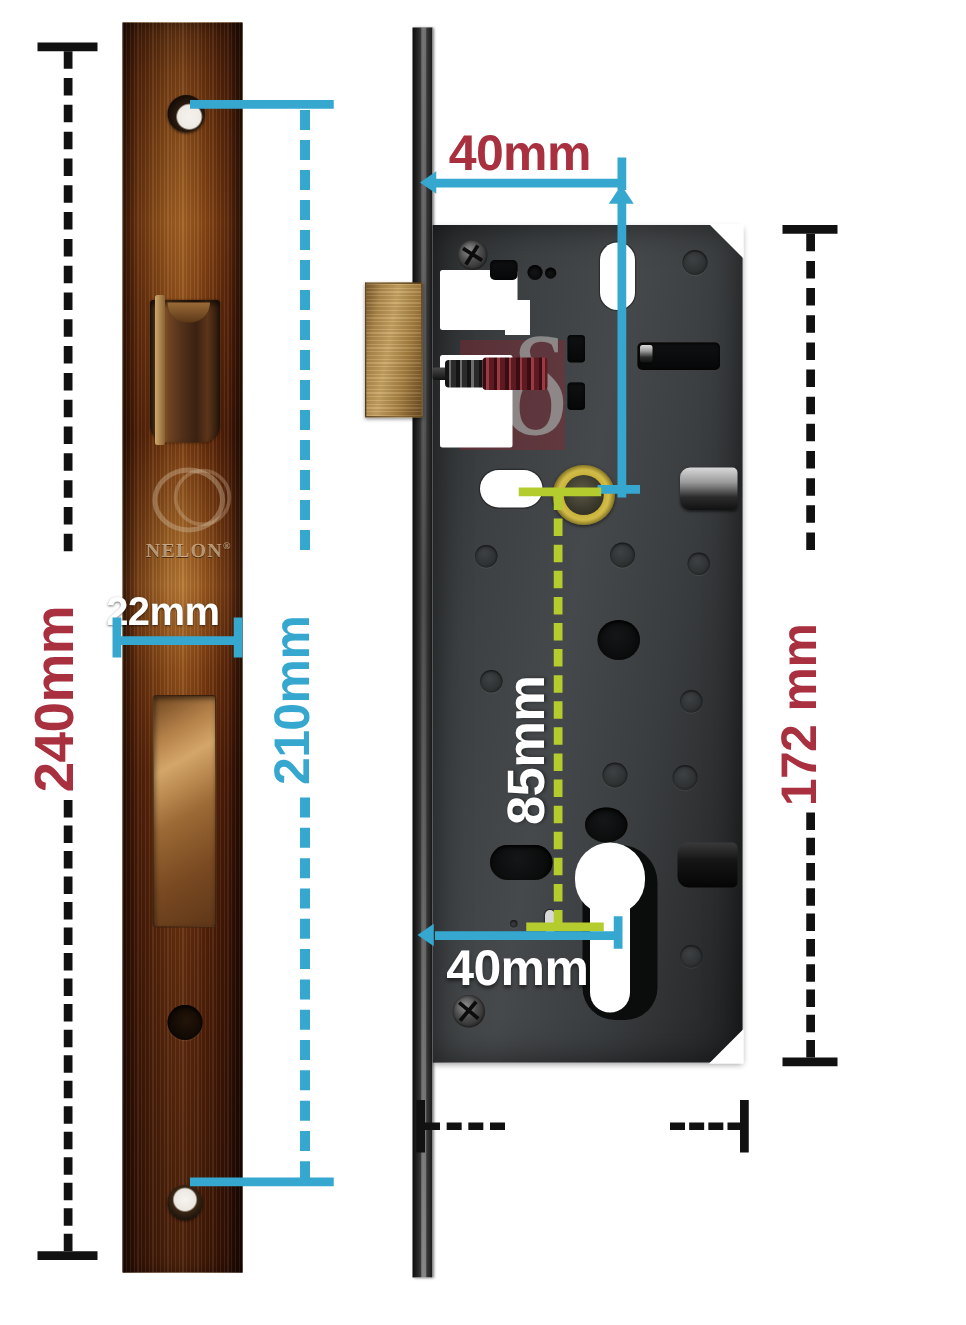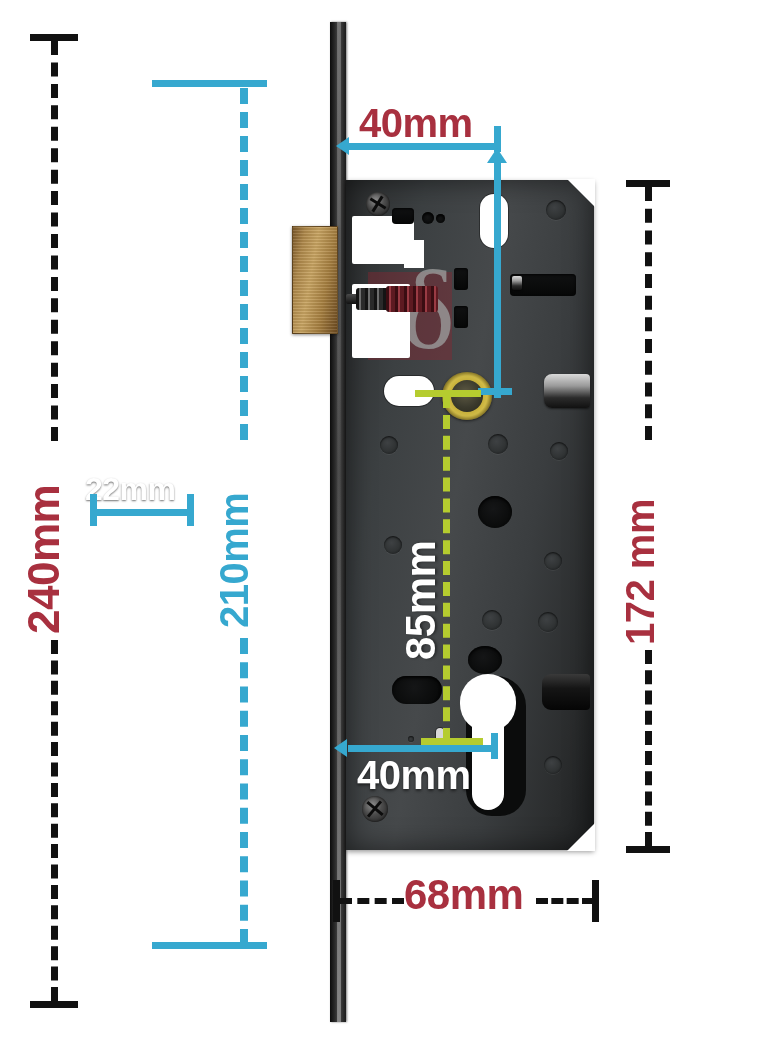--- a/index.html
+++ b/index.html
@@ -449,20 +449,30 @@
 <body>
 
 <div id="stage">
 
   <div class="cap-h-black" style="left:30px; top:34px; width:48px;"></div>
   <div class="vline-dash-black" style="left:51px; top:41px; height:400px;"></div>
   <div class="vline-dash-black" style="left:51px; top:640px; height:361px;"></div>
   <div class="cap-h-black" style="left:30px; top:1001px; width:48px;"></div>
   <div class="dim-label c-red rot90" style="left:22px; top:634px; font-size:44px;">240mm</div>
 
+  <div id="faceplate">
+    <div class="grain"></div>
+    <div class="fp-hole-top"></div>
+    <div class="fp-latch"></div>
+    <div class="fp-ring"></div>
+    <div class="fp-brand"><span>NELON</span><sup>®</sup></div>
+    <div class="fp-slot"></div>
+    <div class="fp-hole-mid"></div>
+    <div class="fp-hole-bot"></div>
+  </div>
 
   <div class="dim-label c-white" style="left:85px; top:473px; font-size:32px; text-shadow:0 1px 2px rgba(0,0,0,0.55);">22mm</div>
   <div class="hline-cyan" style="left:93px; top:509px; width:96px;"></div>
   <div class="vline-cyan" style="left:90px; top:494px; height:32px;"></div>
   <div class="vline-cyan" style="left:187px; top:494px; height:32px;"></div>
 
   <div class="hline-cyan" style="left:152px; top:80px; width:115px;"></div>
   <div class="vline-dash-cyan" style="left:240px; top:88px; height:352px;"></div>
   <div class="vline-dash-cyan" style="left:240px; top:638px; height:307px;"></div>
   <div class="hline-cyan" style="left:152px; top:942px; width:115px;"></div>
@@ -567,15 +577,14 @@
   <div class="cap-h-black" style="left:626px; top:180px; width:44px;"></div>
   <div class="vline-dash-black" style="left:645px; top:187px; height:253px;"></div>
   <div class="vline-dash-black" style="left:645px; top:650px; height:196px;"></div>
   <div class="cap-h-black" style="left:626px; top:846px; width:44px;"></div>
   <div class="dim-label c-red rot90" style="left:620px; top:645px; font-size:40px;">172 mm</div>
 
   <div class="cap-v-black" style="left:333px; top:880px; height:42px;"></div>
   <div class="hline-dash-black" style="left:340px; top:898px; width:64px;"></div>
   <div class="hline-dash-black" style="left:536px; top:898px; width:58px;"></div>
   <div class="cap-v-black" style="left:592px; top:880px; height:42px;"></div>
-  <div class="dim-label c-red" style="left:404px; top:874px; font-size:42px;">68mm</div>
 
 </div>
 
 </body></html>

